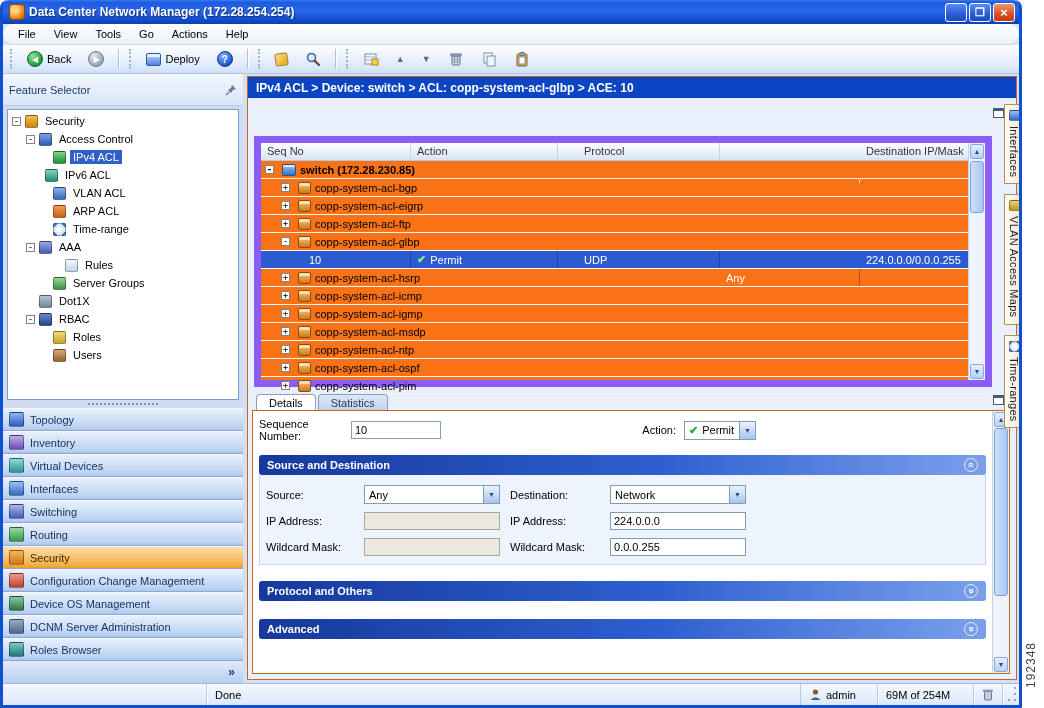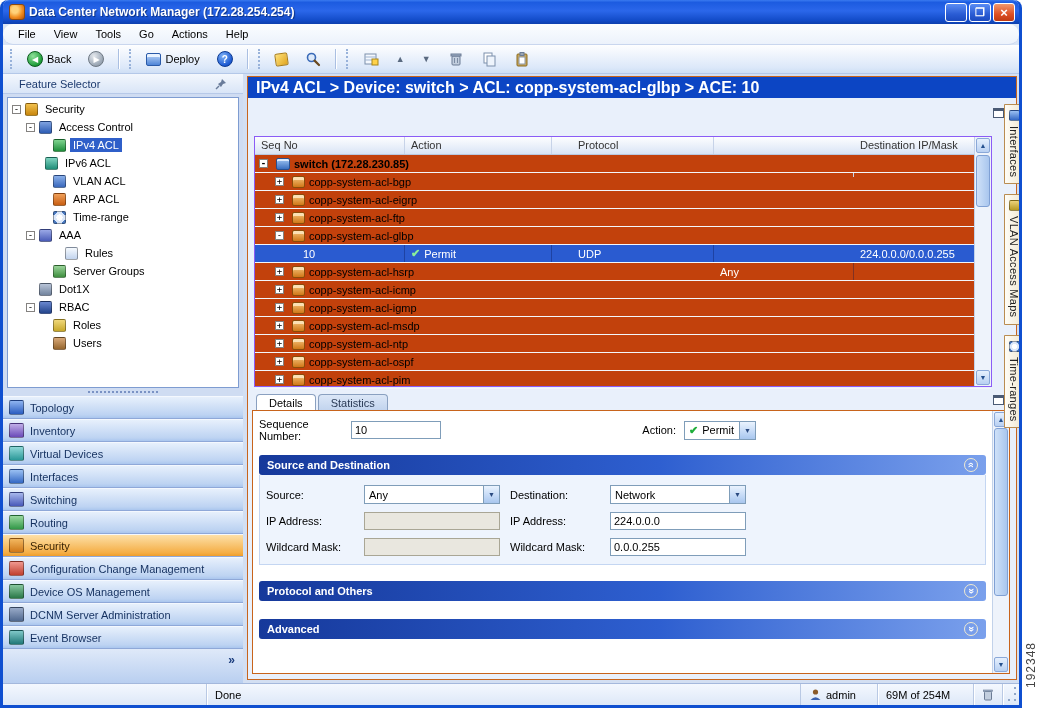--- a/index.html
+++ b/index.html
@@ -36,21 +36,21 @@
   .mi { width:16px; height:16px; display:inline-block; }
   .arrow-glyph { font-size:9px; color:#5a6a80; }
   .deploy-icon { width:15px; height:13px; background:linear-gradient(180deg,#bcd6f8,#4f85d8); border:1px solid #2a5aa8; border-radius:2px; box-shadow:inset 0 3px 0 #e8f2ff; }
   .edit-icon { width:13px; height:13px; background:linear-gradient(135deg,#ffe27a,#e0a41e); border:1px solid #a87a10; transform:rotate(-8deg); border-radius:2px; }
 
   
   .main { flex:1; position:relative; background:#d3dff2; overflow:hidden; }
 
   
   .sidebar { position:absolute; left:0; top:0; bottom:0; width:240px; background:#cfdcf2; border-right:1px solid #a8bcd e0; display:flex; flex-direction:column; }
-  .sb-header { height:20px; display:flex; align-items:center; padding:0 16px; background:linear-gradient(180deg,#f3f7fd,#d9e5f7); border-bottom:1px solid #b7c9e8; color:#1c3a6e; }
+  .sb-header { height:32px; display:flex; align-items:center; padding:0 6px; background:linear-gradient(180deg,#f3f7fd,#d9e5f7); border-bottom:1px solid #b7c9e8; color:#1c3a6e; }
   .sb-header .hlabel { flex:1; }
   .pin-icon { width:12px; height:12px; cursor:default; }
   .tree { margin:3px 4px 0 4px; background:#fff; border:1px solid #7e9cd1; height:291px; overflow:hidden; padding-top:2px; }
   .titem { height:18px; display:flex; align-items:center; cursor:default; white-space:nowrap; }
   .texp { width:9px; height:9px; border:1px solid #848280; background:#fff; color:#000; font-size:9px; line-height:7px; text-align:center; margin-right:4px; flex:0 0 9px; font-family:"DejaVu Sans Mono", monospace; }
   .texp-sp { width:13px; flex:0 0 13px; }
   .tico { width:13px; height:13px; border-radius:2px; margin-right:4px; flex:0 0 13px; border:1px solid rgba(0,0,0,.35); }
   .tlabel { padding:1px 3px; }
   .tlabel.sel { background:#2f5fc9; color:#fff; }
   .splitter { height:8px; display:flex; align-items:center; justify-content:center; }
@@ -58,25 +58,25 @@
   .nav { display:flex; flex-direction:column; }
   .nav-item { height:23px; display:flex; align-items:center; gap:6px; padding:0 6px;
     background:linear-gradient(180deg,#e7f0fc,#bdd3f2 85%,#aac6ee); border-top:1px solid #f4f8fe; border-bottom:1px solid #8fa8d8; color:#14305f; cursor:default; }
   .nav-item.sel { background:linear-gradient(180deg,#fde0a8,#f5ae45 85%,#ef9d2a); color:#3a2404; }
   .nav-ico { width:15px; height:15px; border-radius:2px; border:1px solid rgba(0,0,0,.35); flex:0 0 15px; }
   .nav-footer { flex:1; background:linear-gradient(180deg,#dfe9f9,#b9cff0); display:flex; align-items:flex-start; justify-content:flex-end; padding:4px 8px; }
   .more-btn { color:#1a3c7c; font-weight:bold; font-size:12px; cursor:default; }
 
   
   .content { position:absolute; left:244px; top:2px; width:770px; bottom:3px; border:1px solid #c8641c; background:#e9f0fb; display:flex; flex-direction:column; }
-  .breadcrumb { height:21px; flex:0 0 21px; background:#0c45c4; color:#fff; font-weight:bold; font-size:16px; display:flex; align-items:center; padding:0 8px; white-space:nowrap; }
+  .breadcrumb { height:21px; flex:0 0 21px; background:#0c45c4; color:#fff; font-weight:bold; font-size:12px; display:flex; align-items:center; padding:0 8px; white-space:nowrap; }
   .upper { position:relative; height:293px; flex:0 0 293px; }
   .panel-max { position:absolute; width:11px; height:10px; border:1px solid #4a5a74; border-top:3px solid #4a5a74; background:#fff; cursor:default; }
   .upper .panel-max { top:10px; right:12px; }
-  .grid { position:absolute; left:6px; right:24px; top:38px; bottom:4px; background:#c2410c; border:1px solid #8b5cf6; }
+  .grid { position:absolute; left:6px; right:24px; top:38px; bottom:4px; background:#f97316; border:7px solid #8b5cf6; }
   .grid-header { display:flex; height:18px; background:linear-gradient(180deg,#fdfeff,#e4ecf8 70%,#d8e3f4); border-bottom:1px solid #b9c8e0; color:#333; }
   .gh-cell { padding:2px 6px; border-right:1px solid #c7d3e8; overflow:hidden; white-space:nowrap; }
   .c1{width:150px;flex:0 0 150px;} .c2{width:147px;flex:0 0 147px;} .c3{width:142px;flex:0 0 142px;margin-left:20px;} .c4{width:140px;flex:0 0 140px;margin-top:36px;} .c5{flex:1;}
   .grow { height:18px; display:flex; align-items:center; white-space:nowrap; border-bottom:1px solid #f3f6fb; cursor:default; }
   .grow .texp { margin-left:0; }
   .dev-ico { width:14px; height:12px; background:linear-gradient(180deg,#9fc4f2,#3a6fc0); border:1px solid #274f8e; border-radius:2px; margin:0 4px; box-shadow:inset 0 2px 0 #dceafc; }
   .acl-ico { width:13px; height:12px; background:linear-gradient(180deg,#f6c27a,#d07818); border:1px solid #8a4c0a; border-radius:2px; margin:0 4px; box-shadow:inset 0 3px 0 #fbe0b4; }
   .grow.device { font-weight:bold; padding-left:4px; }
   .grow.acl { padding-left:20px; }
   .grow.ace { background:#2a5bd0; color:#fff; }
@@ -385,21 +385,21 @@
           <div class="nav-item">
               <span class="nav-ico ic-dos"></span>
               <span>Device OS Management</span>
             </div>
           <div class="nav-item">
               <span class="nav-ico ic-dcnm"></span>
               <span>DCNM Server Administration</span>
             </div>
           <div class="nav-item">
               <span class="nav-ico ic-event"></span>
-              <span>Event Browser</span>
+              <span>Roles Browser</span>
             </div>
         </div>
         <div class="nav-footer">
           <span class="more-btn">»</span>
         </div>
       </div>
 
       <div class="content">
         <div class="breadcrumb">IPv4 ACL &gt; Device: switch &gt; ACL: copp-system-acl-glbp &gt; ACE: 10</div>
 

